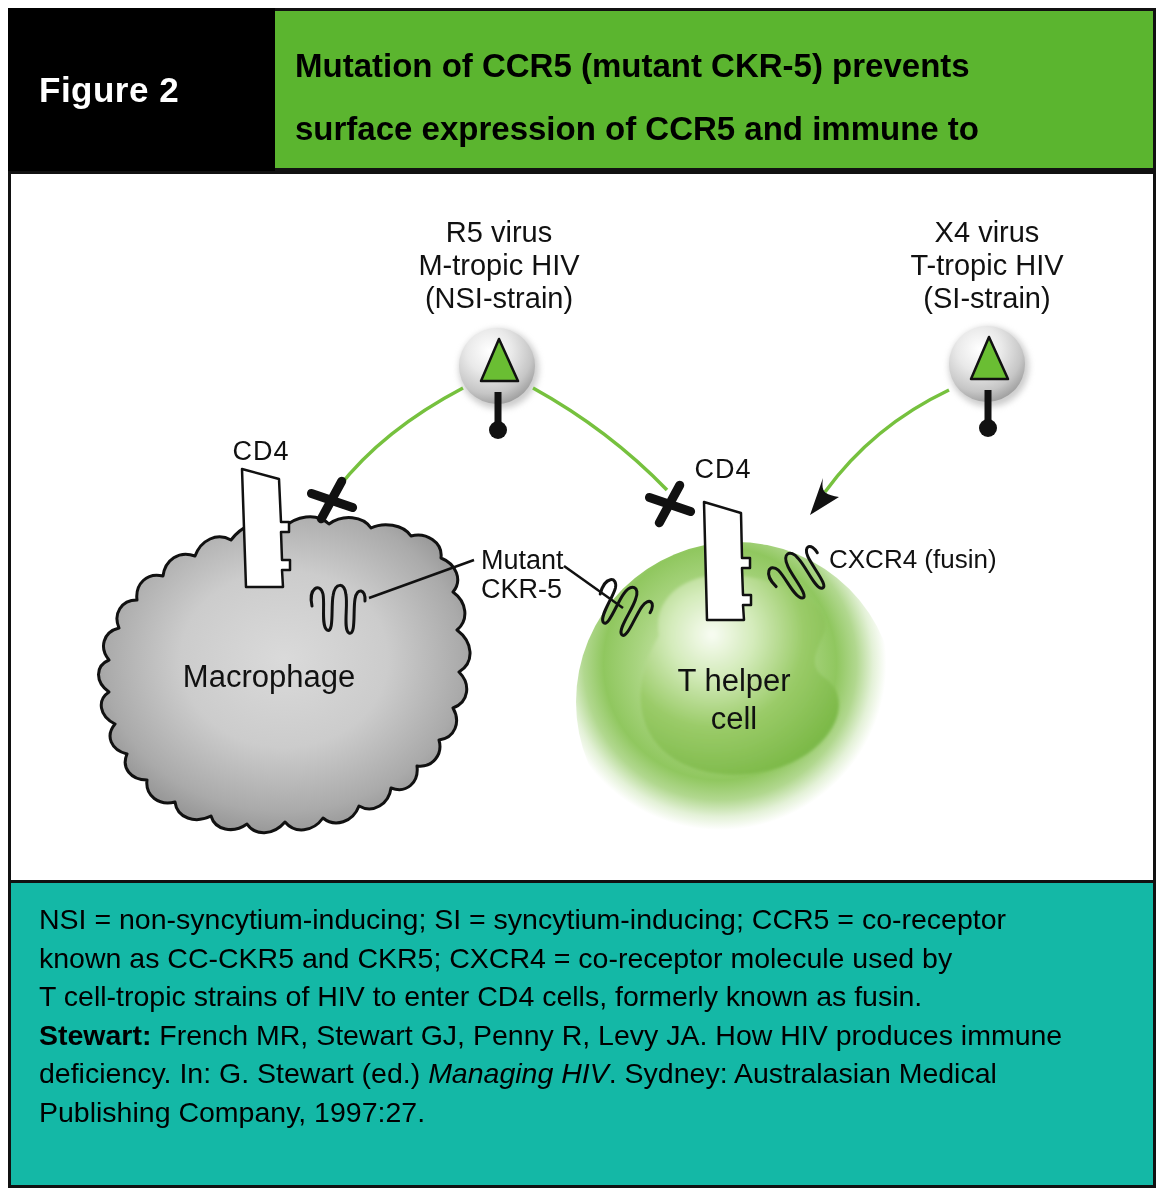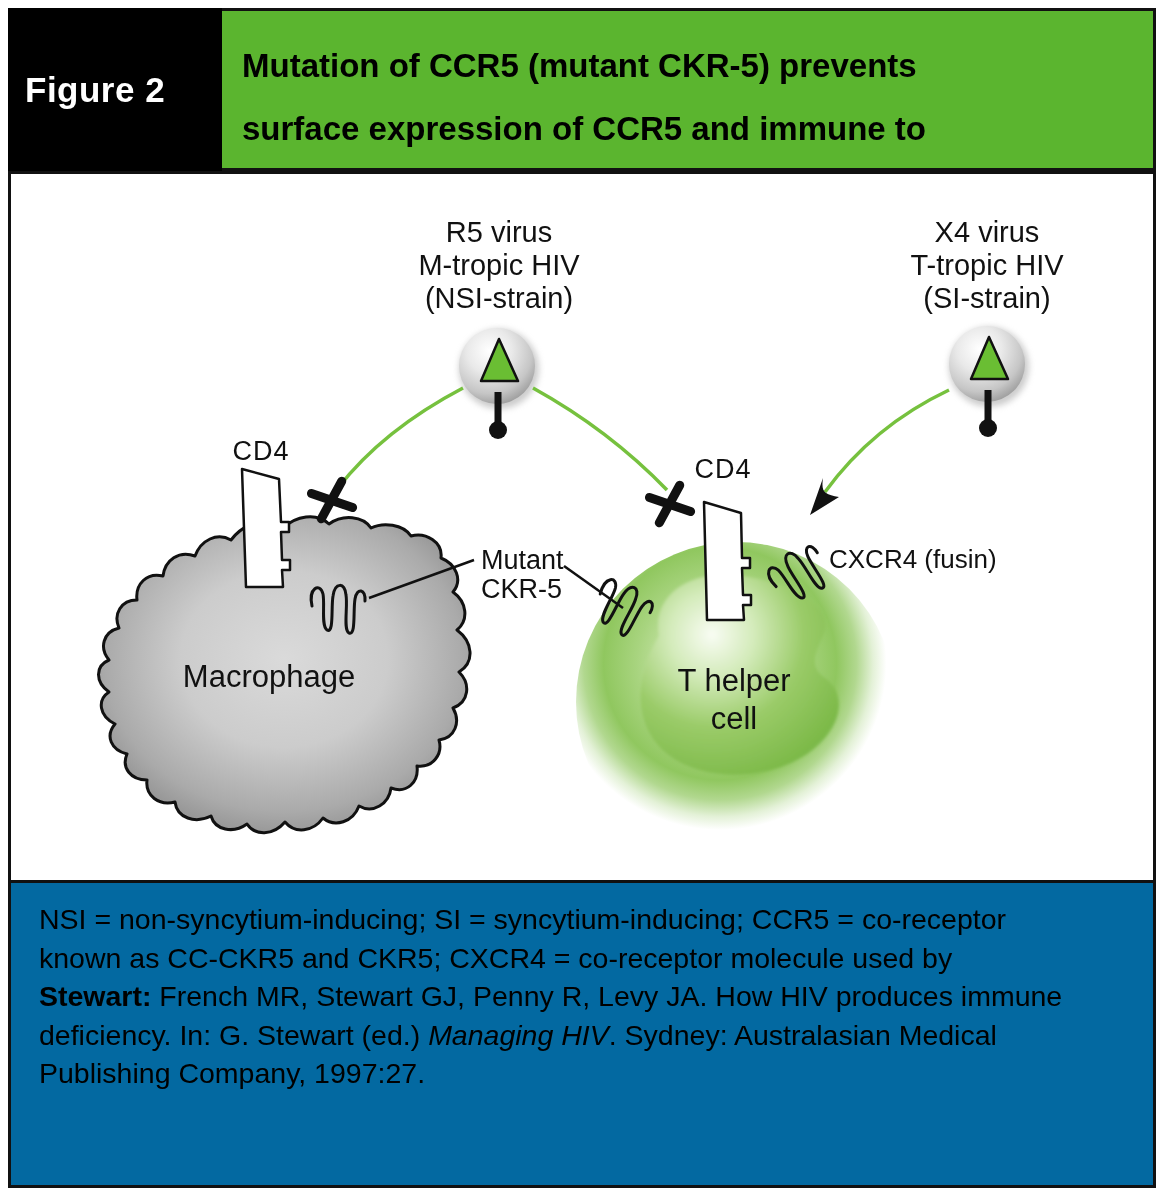--- a/index.html
+++ b/index.html
@@ -1,27 +1,27 @@
 <!DOCTYPE html>
 <html><head>
 <meta charset="utf-8">
 <style>
   html,body{margin:0;padding:0;background:#fff;}
   body{width:1164px;height:1200px;position:relative;font-family:"Liberation Sans",sans-serif;color:#000;}
   .figure{position:absolute;left:0;top:0;width:1164px;height:1200px;background:#fff;padding:8px;box-sizing:border-box;}
   
   .header{display:flex;height:163px;}
-  .figure-label-box{width:214px;background:#000;color:#fff;display:flex;align-items:center;box-sizing:border-box;padding-left:17px;font-size:35px;font-weight:bold;letter-spacing:.5px;}
+  .figure-label-box{width:267px;background:#000;color:#fff;display:flex;align-items:center;box-sizing:border-box;padding-left:31px;font-size:35px;font-weight:bold;letter-spacing:.5px;}
   .title-box{flex:1;background:#5bb52f;border:3px solid #111;border-left:none;box-sizing:border-box;padding:16px 10px 0 20px;font-size:33px;font-weight:bold;line-height:48px;color:#000;}
   .title-box div{white-space:nowrap;margin-top:15px;}
   
   .diagram-panel{position:relative;height:712px;border:3px solid #111;border-top:3px solid #111;box-sizing:border-box;background:#fff;overflow:hidden;}
   .diagram-panel svg{position:absolute;left:0;top:0;width:100%;height:100%;}
   
-  .caption-panel{border:3px solid #111;border-top:none;box-sizing:border-box;height:305px;padding:17px 10px 0 28px;font-size:28.5px;line-height:38.5px;background:#0369a1;}
+  .caption-panel{border:3px solid #111;border-top:none;box-sizing:border-box;height:305px;padding:17px 10px 0 28px;font-size:28.5px;line-height:38.5px;background:#14b8a6;}
   .caption-panel div{white-space:nowrap;}
   .src-label{font-weight:bold;}
   .src-italic{font-style:italic;text-align:center;}
   text{fill:#111;}
 </style>
 </head>
 <body>
 
 <div class="figure">
 
@@ -148,18 +148,19 @@
       <g transform="translate(659,330) rotate(-4)">
         <line x1="-20" y1="-8" x2="20" y2="9" stroke="#111" stroke-width="9" stroke-linecap="round"></line>
         <line x1="11" y1="-18" x2="-12" y2="18" stroke="#111" stroke-width="9" stroke-linecap="round"></line>
       </g>
     </svg>
   </div>
 
   <div class="caption-panel">
     <div>NSI = non-syncytium-inducing; SI = syncytium-inducing; CCR5 = co-receptor</div>
     <div>known as CC-CKR5 and CKR5; CXCR4 = co-receptor molecule used by</div>
+    <div>T cell-tropic strains of HIV to enter CD4 cells, formerly known as fusin.</div>
     <div><span class="src-label">Stewart:</span><span> French MR, Stewart GJ, Penny R, Levy JA. How HIV produces immune</span></div>
     <div><span>deficiency. In: G. Stewart (ed.) </span><span class="src-italic">Managing HIV</span><span>. Sydney: Australasian Medical</span></div>
     <div>Publishing Company, 1997:27.</div>
   </div>
 
 </div>
 
 </body></html>

